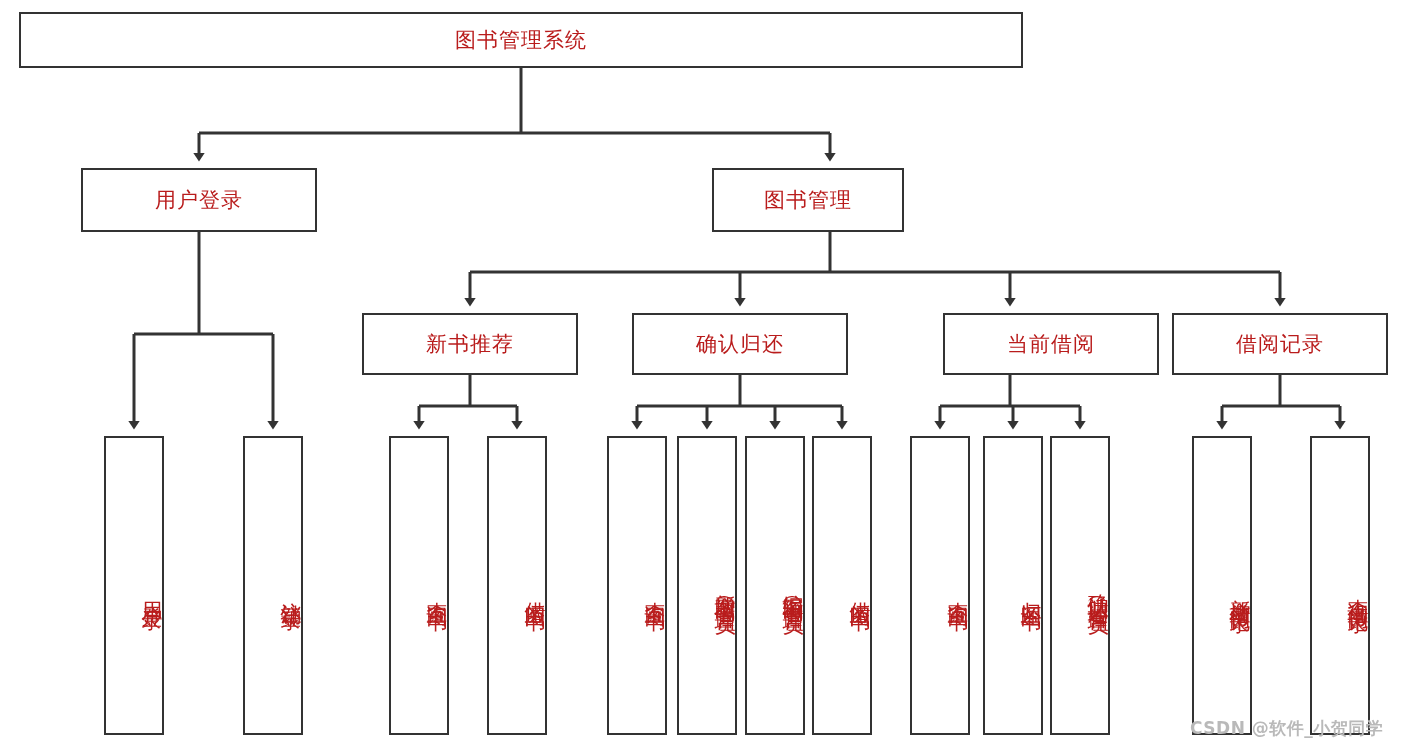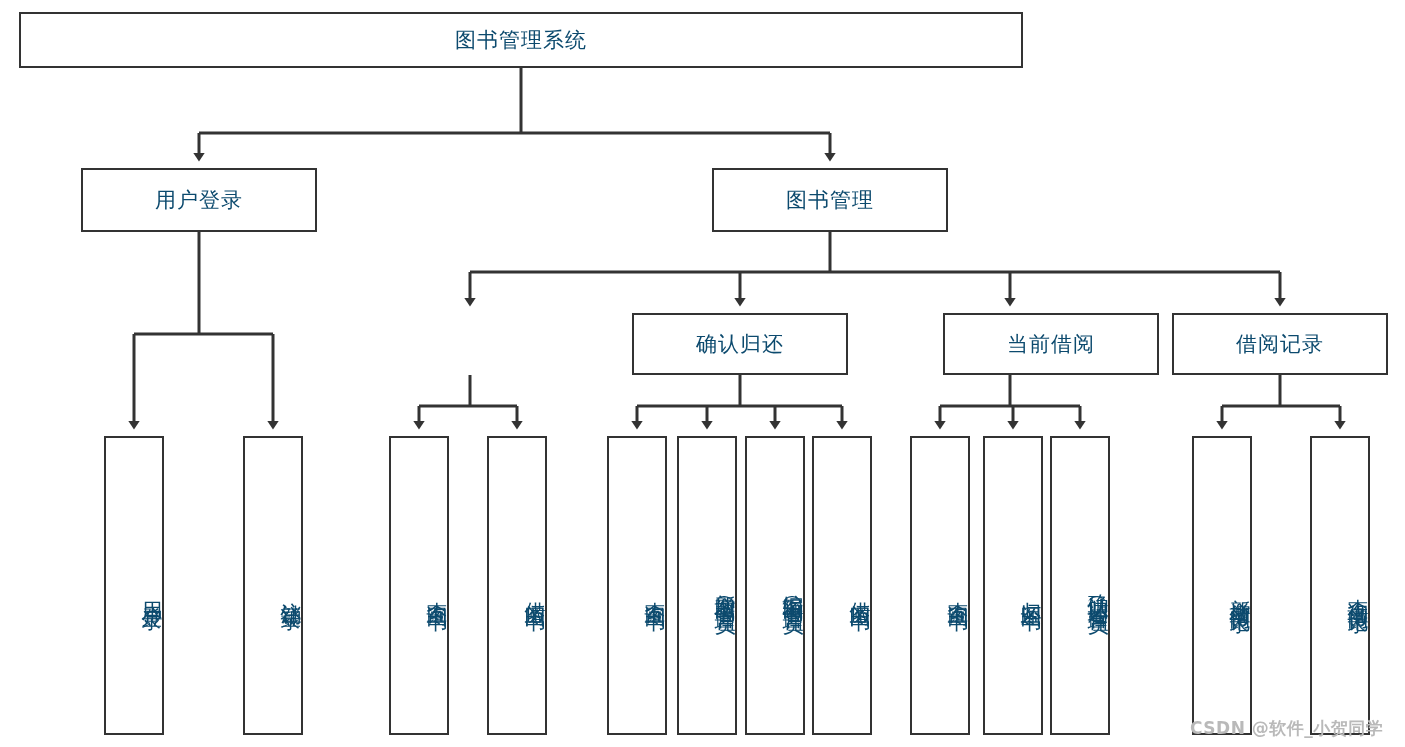--- a/index.html
+++ b/index.html
@@ -26,21 +26,21 @@
     height: 747px;
   }
   .node {
     position: absolute;
     box-sizing: border-box;
     background: #ffffff;
     border: 2px solid #333333;
     display: flex;
     align-items: center;
     justify-content: center;
-    color: #0c4a6e;
+    color: #b91c1c;
   }
   .node-h {
     font-size: 21px;
     letter-spacing: 1px;
   }
   .node-root {
     font-size: 21px;
     letter-spacing: 1px;
   }
   .node-v {
@@ -134,24 +134,27 @@
     </g>
   </svg>
 
   <div class="node node-root" style="left:19px; top:12px; width:1004px; height:56px;">
     <span>图书管理系统</span>
   </div>
 
   <div class="node node-h" style="left:81px; top:168px; width:236px; height:64px;">
     <span>用户登录</span>
   </div>
-  <div class="node node-h" style="left:712px; top:168px; width:236px; height:64px;">
+  <div class="node node-h" style="left:712px; top:168px; width:192px; height:64px;">
     <span>图书管理</span>
   </div>
 
+  <div class="node node-h" style="left:362px; top:313px; width:216px; height:62px;">
+    <span>新书推荐</span>
+  </div>
   <div class="node node-h" style="left:632px; top:313px; width:216px; height:62px;">
     <span>确认归还</span>
   </div>
   <div class="node node-h" style="left:902px; top:313px; width:216px; height:62px;margin-left:41px;">
     <span>当前借阅</span>
   </div>
   <div class="node node-h" style="left:1172px; top:313px; width:216px; height:62px;">
     <span>借阅记录</span>
   </div>
 

